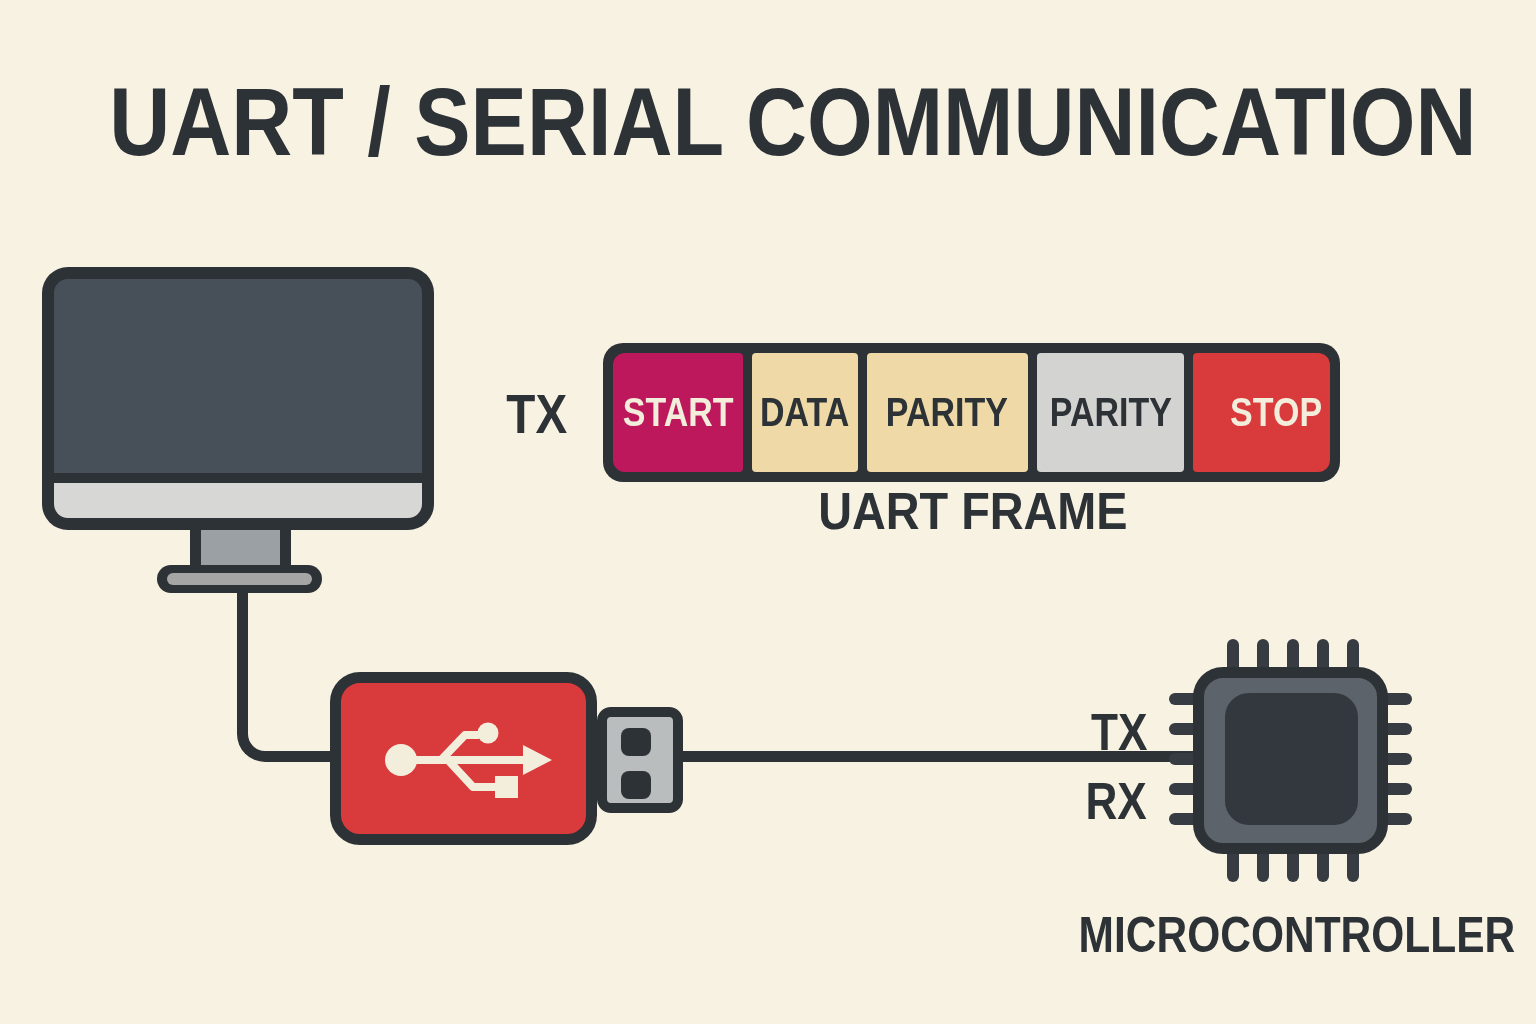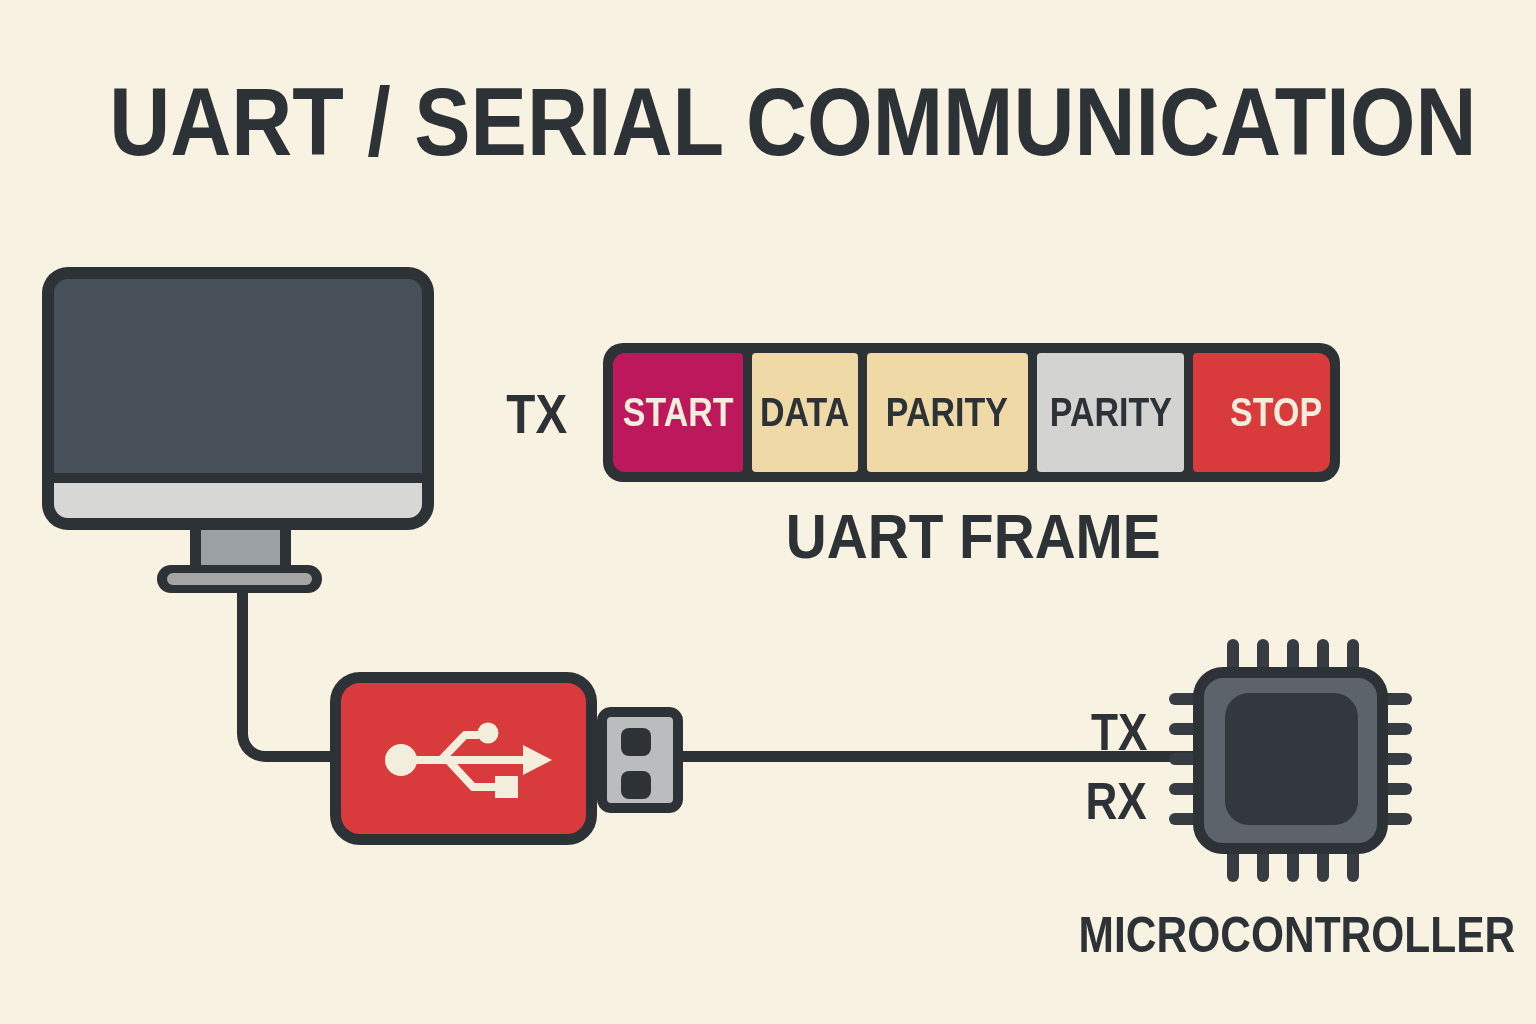--- a/index.html
+++ b/index.html
@@ -69,21 +69,21 @@
     background:#2d3237;border-radius:20px;display:flex;gap:9px;padding:10px;box-sizing:border-box;}
   .seg{display:flex;align-items:center;justify-content:center;border-radius:4px;
     font-weight:700;font-size:40px;}
   .seg:first-child{border-top-left-radius:12px;border-bottom-left-radius:12px;}
   .seg:last-child{border-top-right-radius:12px;border-bottom-right-radius:12px;}
   .seg-start{flex:120 0 0;}
   .seg-data{flex:113 0 0;}
   .seg-parity1{flex:178 0 0;}
   .seg-parity2{flex:163 0 0;}
   .seg-stop{flex:120 0 0;padding-left:28px;}
-  .frame-caption{left:603px;top:505px;width:740px;text-align:center;font-size:63px;}
+  .frame-caption{left:603px;top:485px;width:740px;text-align:center;font-size:52px;}
   .frame-caption .cond{transform:scaleX(0.9);}
 </style>
 </head>
 <body>
 
 <div class="stage">
 
   <div class="txt title"><span class="cond">UART / SERIAL COMMUNICATION</span></div>
 
   <div class="monitor-body">

